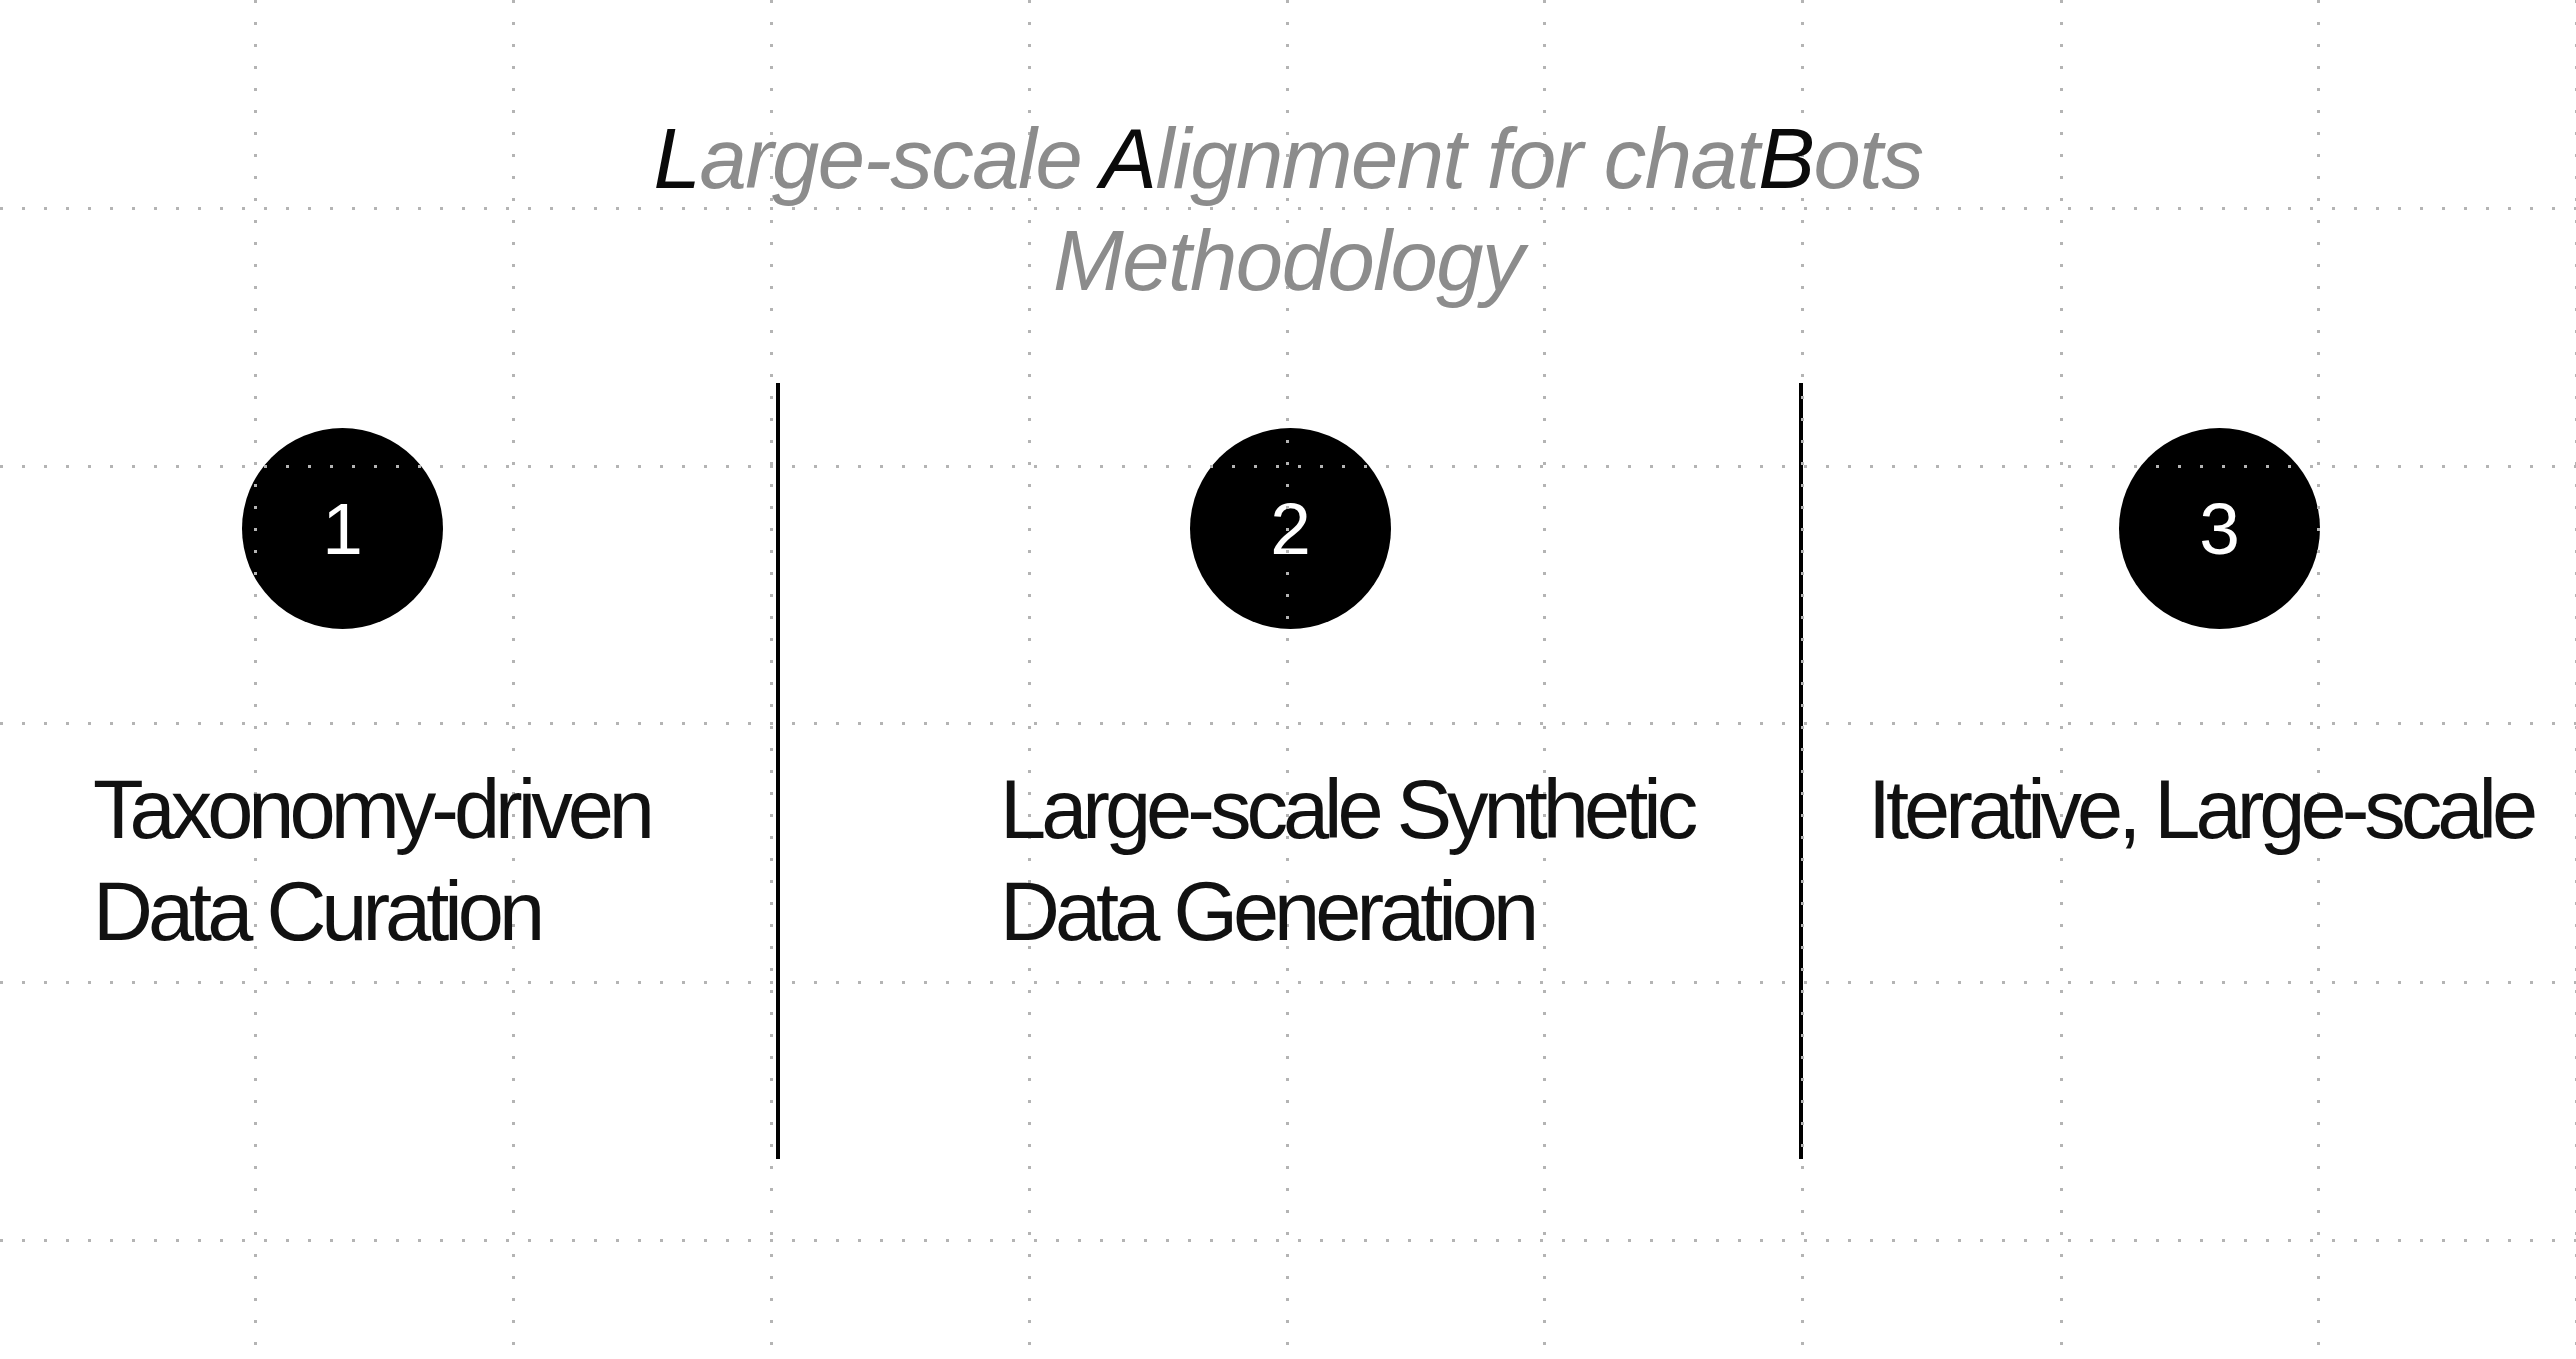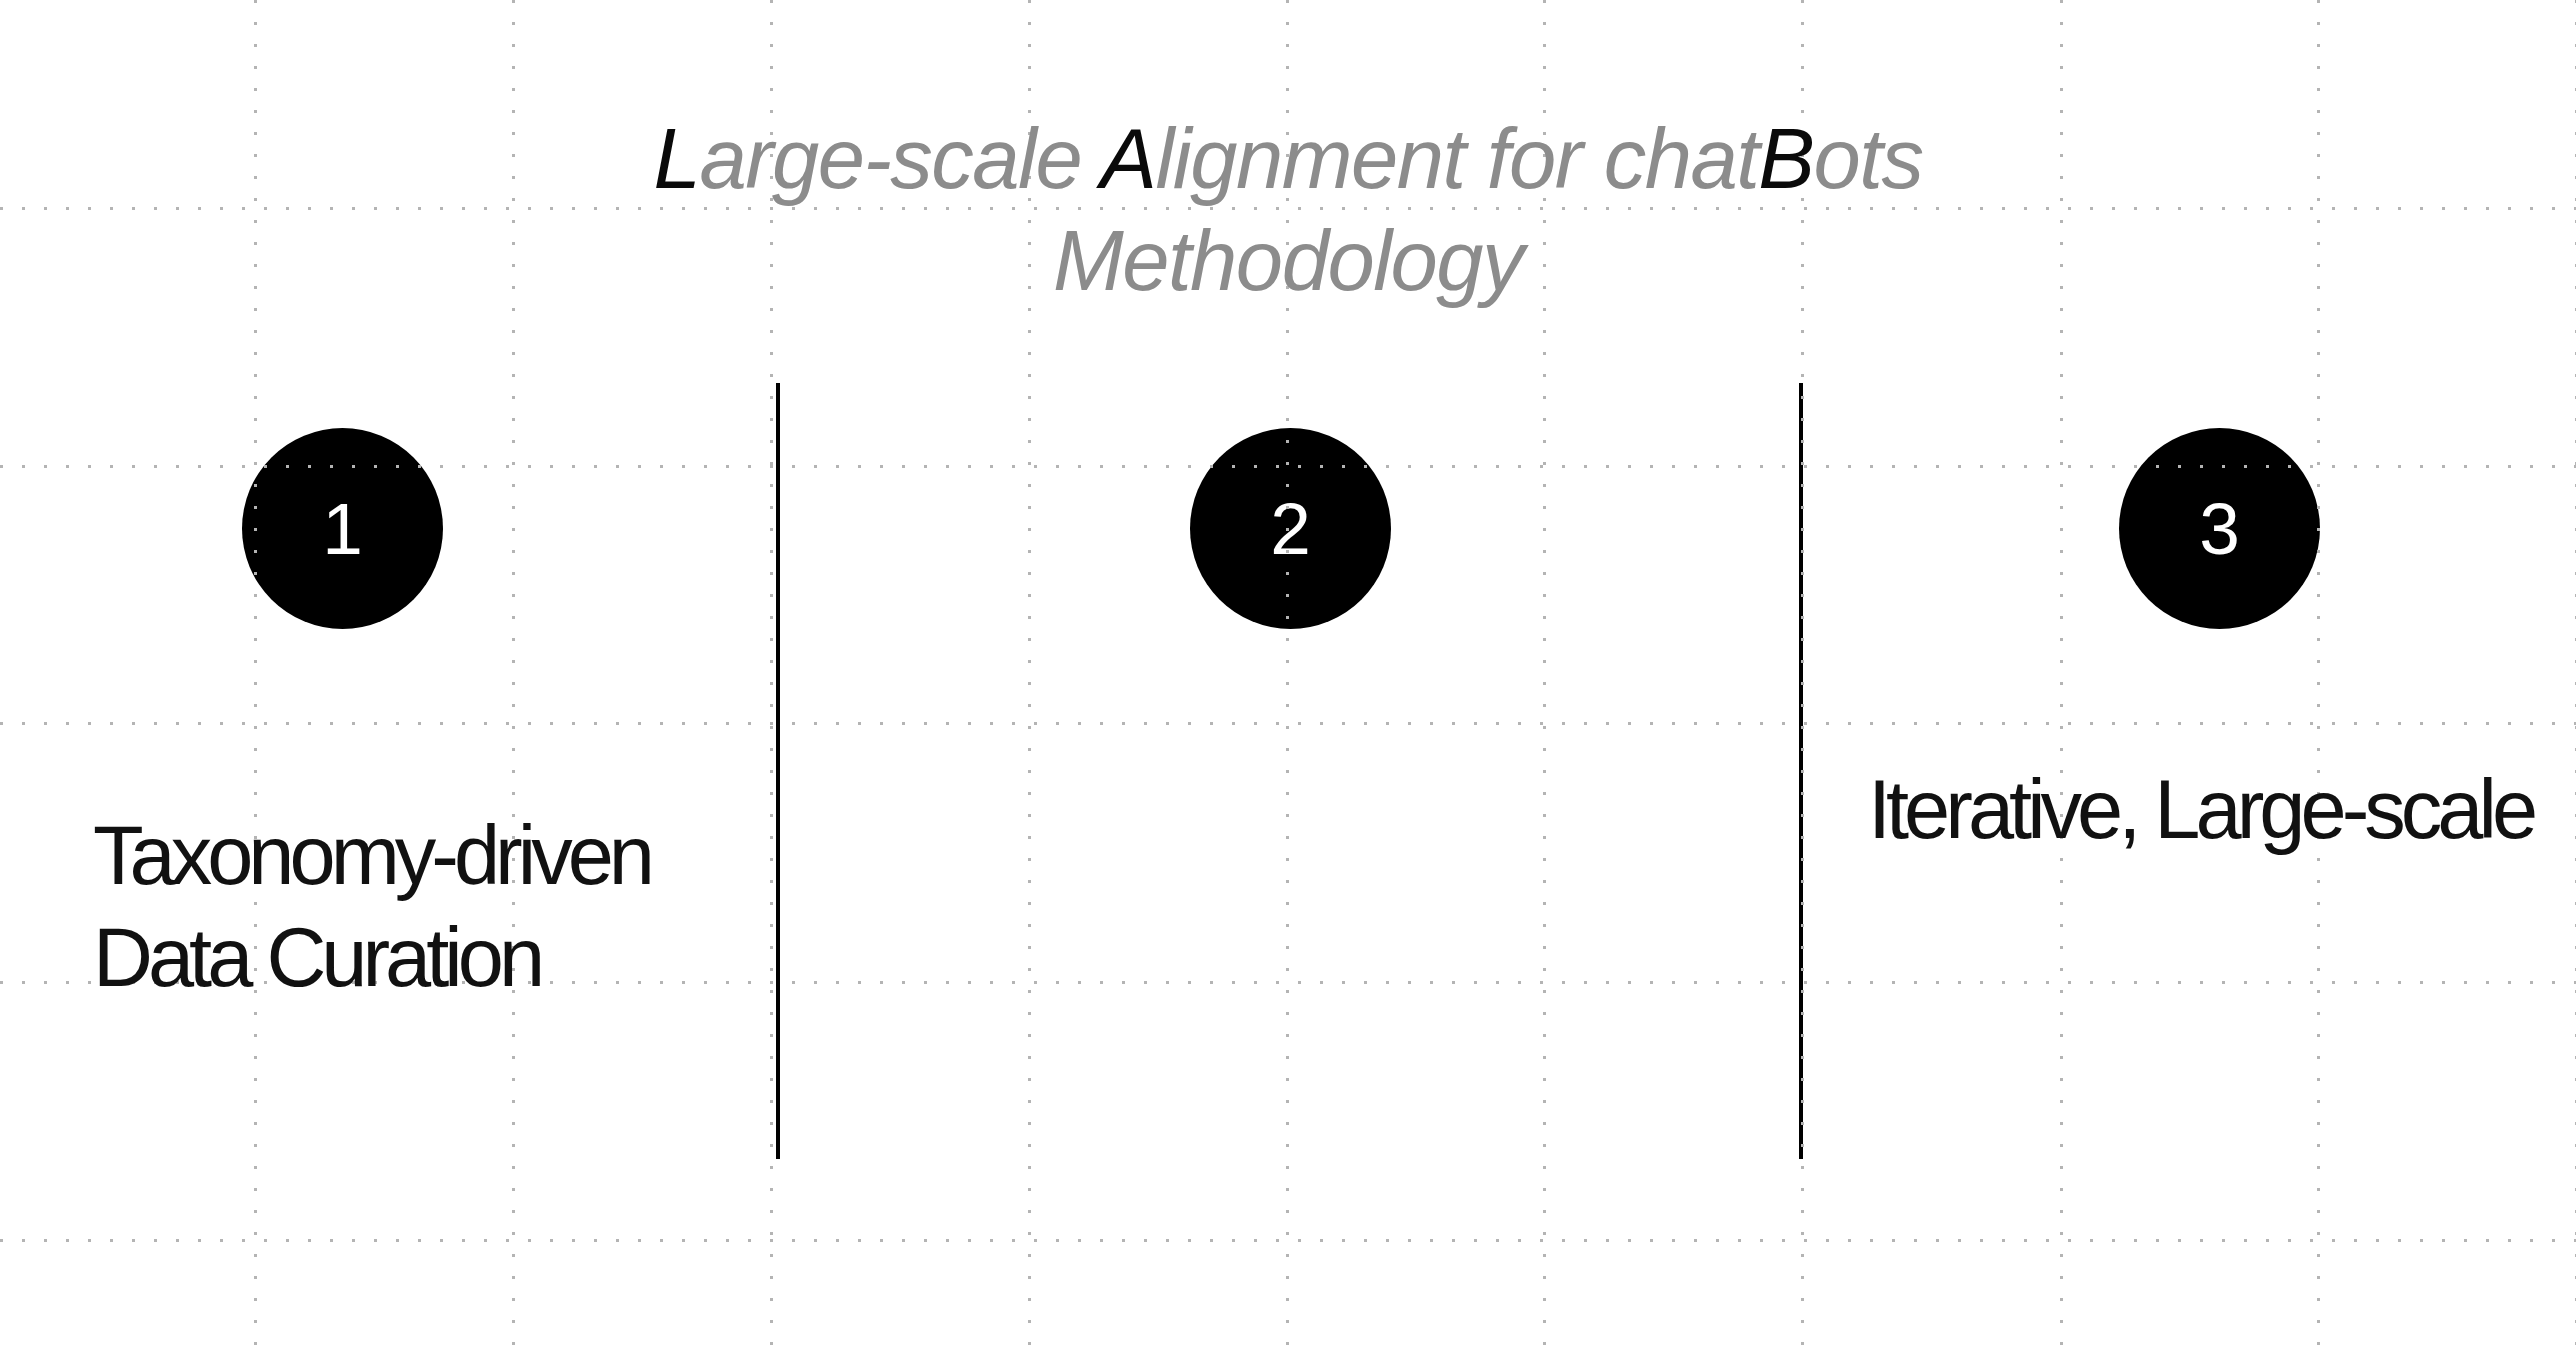--- a/index.html
+++ b/index.html
@@ -92,22 +92,26 @@
       <div class="grid-h" style="top: 1239px;"></div>
     </div>
 
   <div class="title">
     <div>
       <span class="em">L</span><span>arge-scale </span><span class="em">A</span><span>lignment for chat</span><span class="em">B</span><span>ots</span>
     </div>
     <div>Methodology</div>
   </div>
 
-  <div class="step-label" style="left:93px;margin-top:46px;">
+  <div class="step-label" style="left:93px;">
     <div>Taxonomy-driven</div>
     <div>Data Curation</div>
+  </div>
+  <div class="step-label" style="left:1000px;">
+    <div>Large-scale Synthetic</div>
+    <div>Data Generation</div>
   </div>
   <div class="step-label" style="left:1868px;">
     <div>Iterative, Large-scale</div>
   </div>
 
 </div>
 
 
 </body></html>

